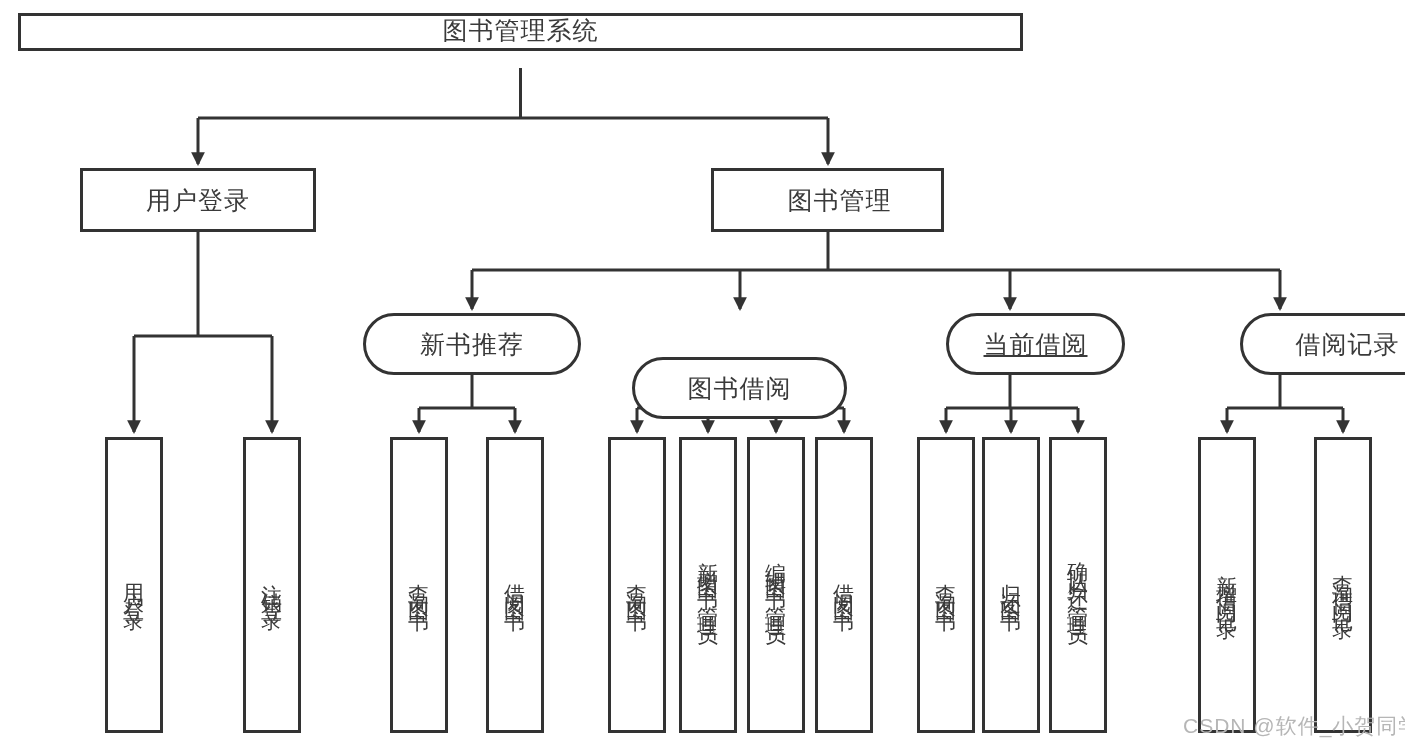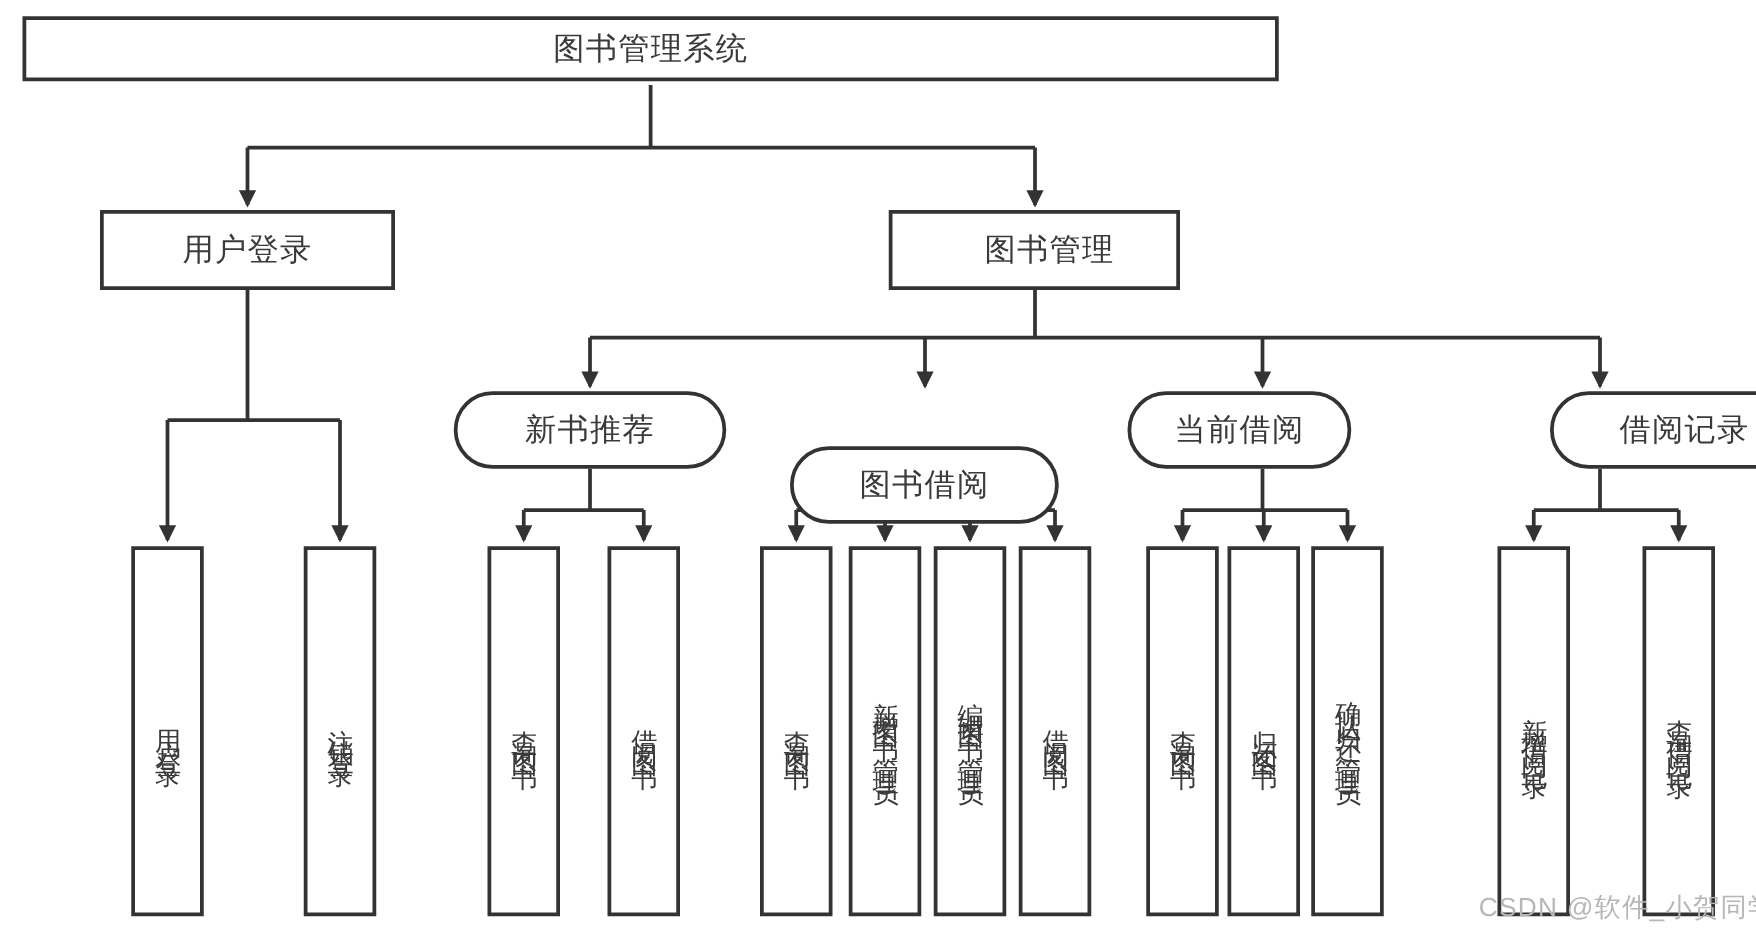--- a/index.html
+++ b/index.html
@@ -54,27 +54,27 @@
     font-size: 21px;
     writing-mode: vertical-rl;
     text-orientation: mixed;
     letter-spacing: 9px;
     line-height: 1;
     top: 437px;
     width: 58px;
     height: 296px;
   }
 
-  .node-root   { left: 18px;  top: 13px;  width: 1005px; height: 52px; }
+  .node-root   { left: 18px;  top: 13px;  width: 1005px; height: 38px; font-family: Liberation Mono, monospace; }
   .node-l2a    { left: 80px;  top: 168px; width: 236px;  height: 64px; }
   .node-l2b    { left: 711px; top: 168px; width: 233px;  height: 64px; padding-left: 24px; }
   .node-l3     { top: 313px; height: 62px; border-radius: 31px; }
   .node-l3a    { left: 363px;  width: 218px; }
   .node-l3b    { left: 632px;  width: 215px; margin-top: 44px; }
-  .node-l3c    { left: 902px;  width: 179px; }
+  .node-l3c    { left: 946px;  width: 179px; text-decoration: underline; }
   .node-l3d    { left: 1240px; width: 215px; }
 
   .leaf-1  { left: 105px; }
   .leaf-2  { left: 243px; }
   .leaf-3  { left: 390px; }
   .leaf-4  { left: 486px; }
   .leaf-5  { left: 608px; }
   .leaf-6  { left: 679px; }
   .leaf-7  { left: 747px; }
   .leaf-8  { left: 815px; }

